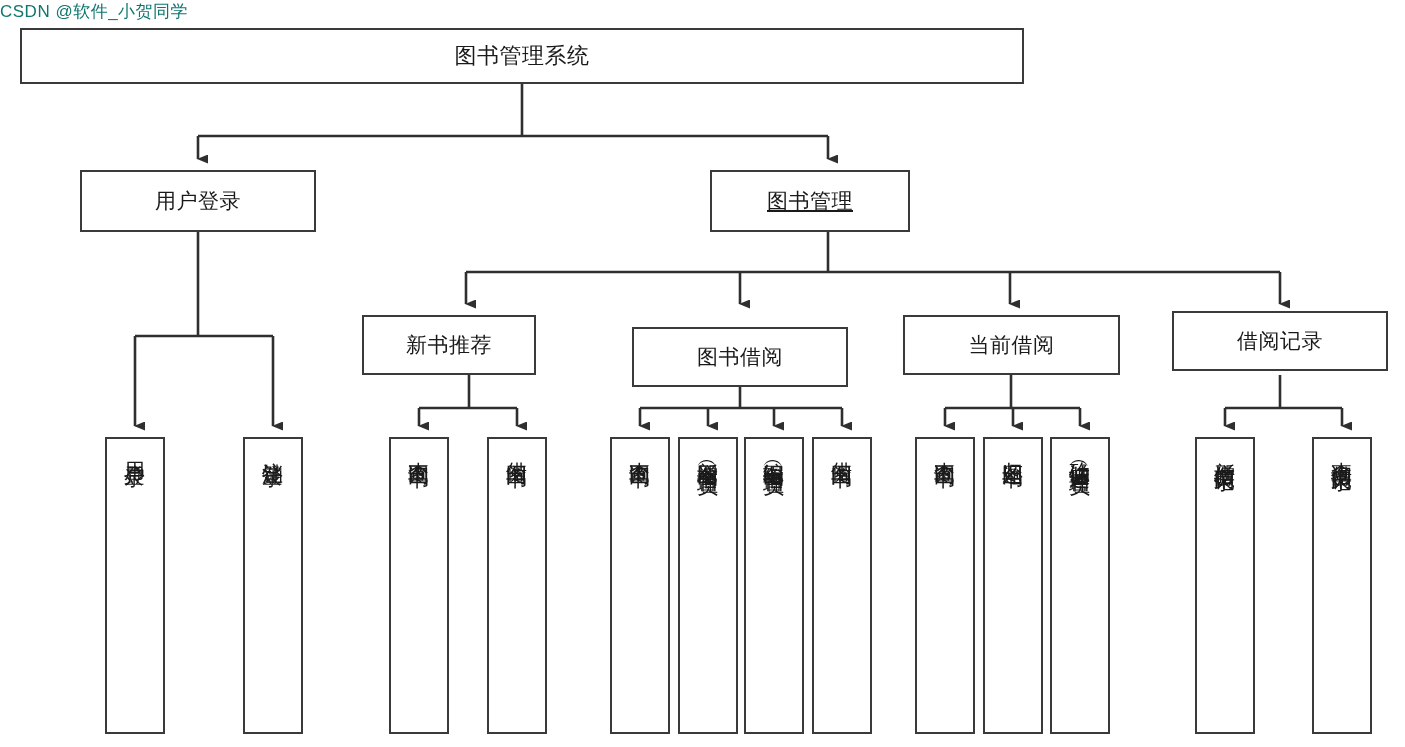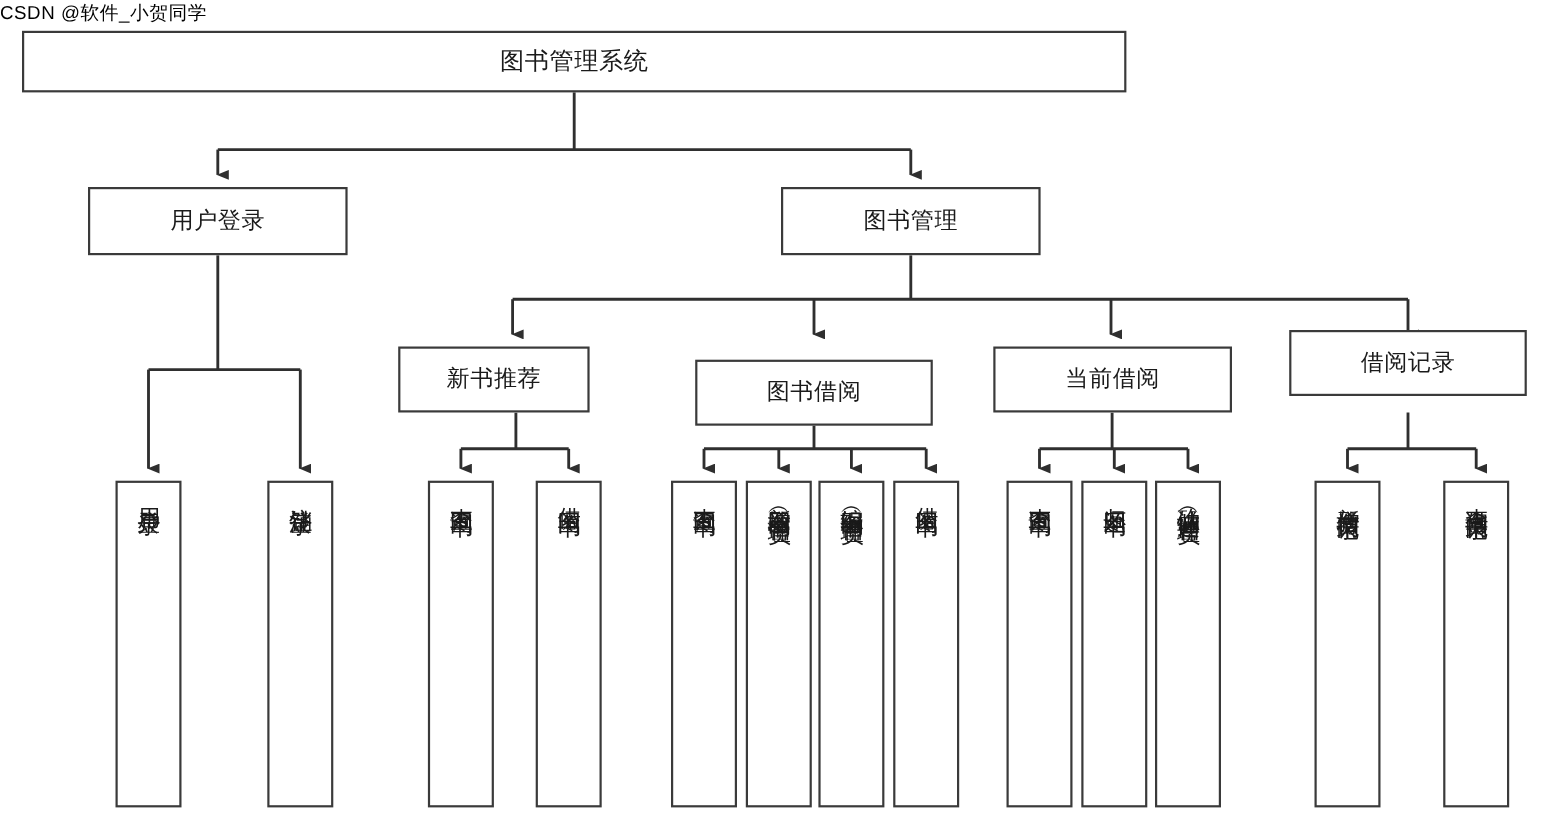--- a/index.html
+++ b/index.html
@@ -58,21 +58,21 @@
     font-size: 21px;
     letter-spacing: 2px;
     line-height: 1;
   }
   .node.root .node-label {
     font-size: 22px;
   }
   .watermark {
     position: absolute;
     font-size: 17px;
-    color: #000000;
+    color: #0f766e;
     letter-spacing: 0.5px;
     white-space: nowrap;
     user-select: none;
   }
 </style>
 </head>
 <body>
 
 <div id="diagram-root">
 
@@ -119,33 +119,33 @@
       </g>
   </svg>
 
   <div id="node-layer">
       <div class="node horizontal root" style="left: 20px; top: 12px; width: 1004px; height: 56px; margin-top: 16px;">
         <span class="node-label">图书管理系统</span>
       </div>
       <div class="node horizontal level1" style="left: 80px; top: 170px; width: 236px; height: 62px;">
         <span class="node-label">用户登录</span>
       </div>
-      <div class="node horizontal level1" style="left: 710px; top: 170px; width: 236px; height: 62px;">
+      <div class="node horizontal level1" style="left: 710px; top: 170px; width: 200px; height: 62px; text-decoration: underline;">
         <span class="node-label">图书管理</span>
       </div>
       <div class="node horizontal level2" style="left: 362px; top: 315px; width: 174px; height: 60px;">
         <span class="node-label">新书推荐</span>
       </div>
       <div class="node horizontal level2" style="left: 632px; top: 315px; width: 216px; height: 60px; margin-top: 12px;">
         <span class="node-label">图书借阅</span>
       </div>
       <div class="node horizontal level2" style="left: 903px; top: 315px; width: 217px; height: 60px;">
         <span class="node-label">当前借阅</span>
       </div>
-      <div class="node horizontal level2" style="left: 1172px; top: 300px; width: 216px; height: 60px;">
+      <div class="node horizontal level2" style="left: 1172px; top: 311px; width: 216px; height: 60px;">
         <span class="node-label">借阅记录</span>
       </div>
       <div class="node vertical leaf" style="left: 105px; top: 437px; width: 60px; height: 297px;">
         <span class="node-label">用户登录</span>
       </div>
       <div class="node vertical leaf" style="left: 243px; top: 437px; width: 60px; height: 297px;">
         <span class="node-label">注销登录</span>
       </div>
       <div class="node vertical leaf" style="left: 389px; top: 437px; width: 60px; height: 297px;">
         <span class="node-label">查询图书</span>

